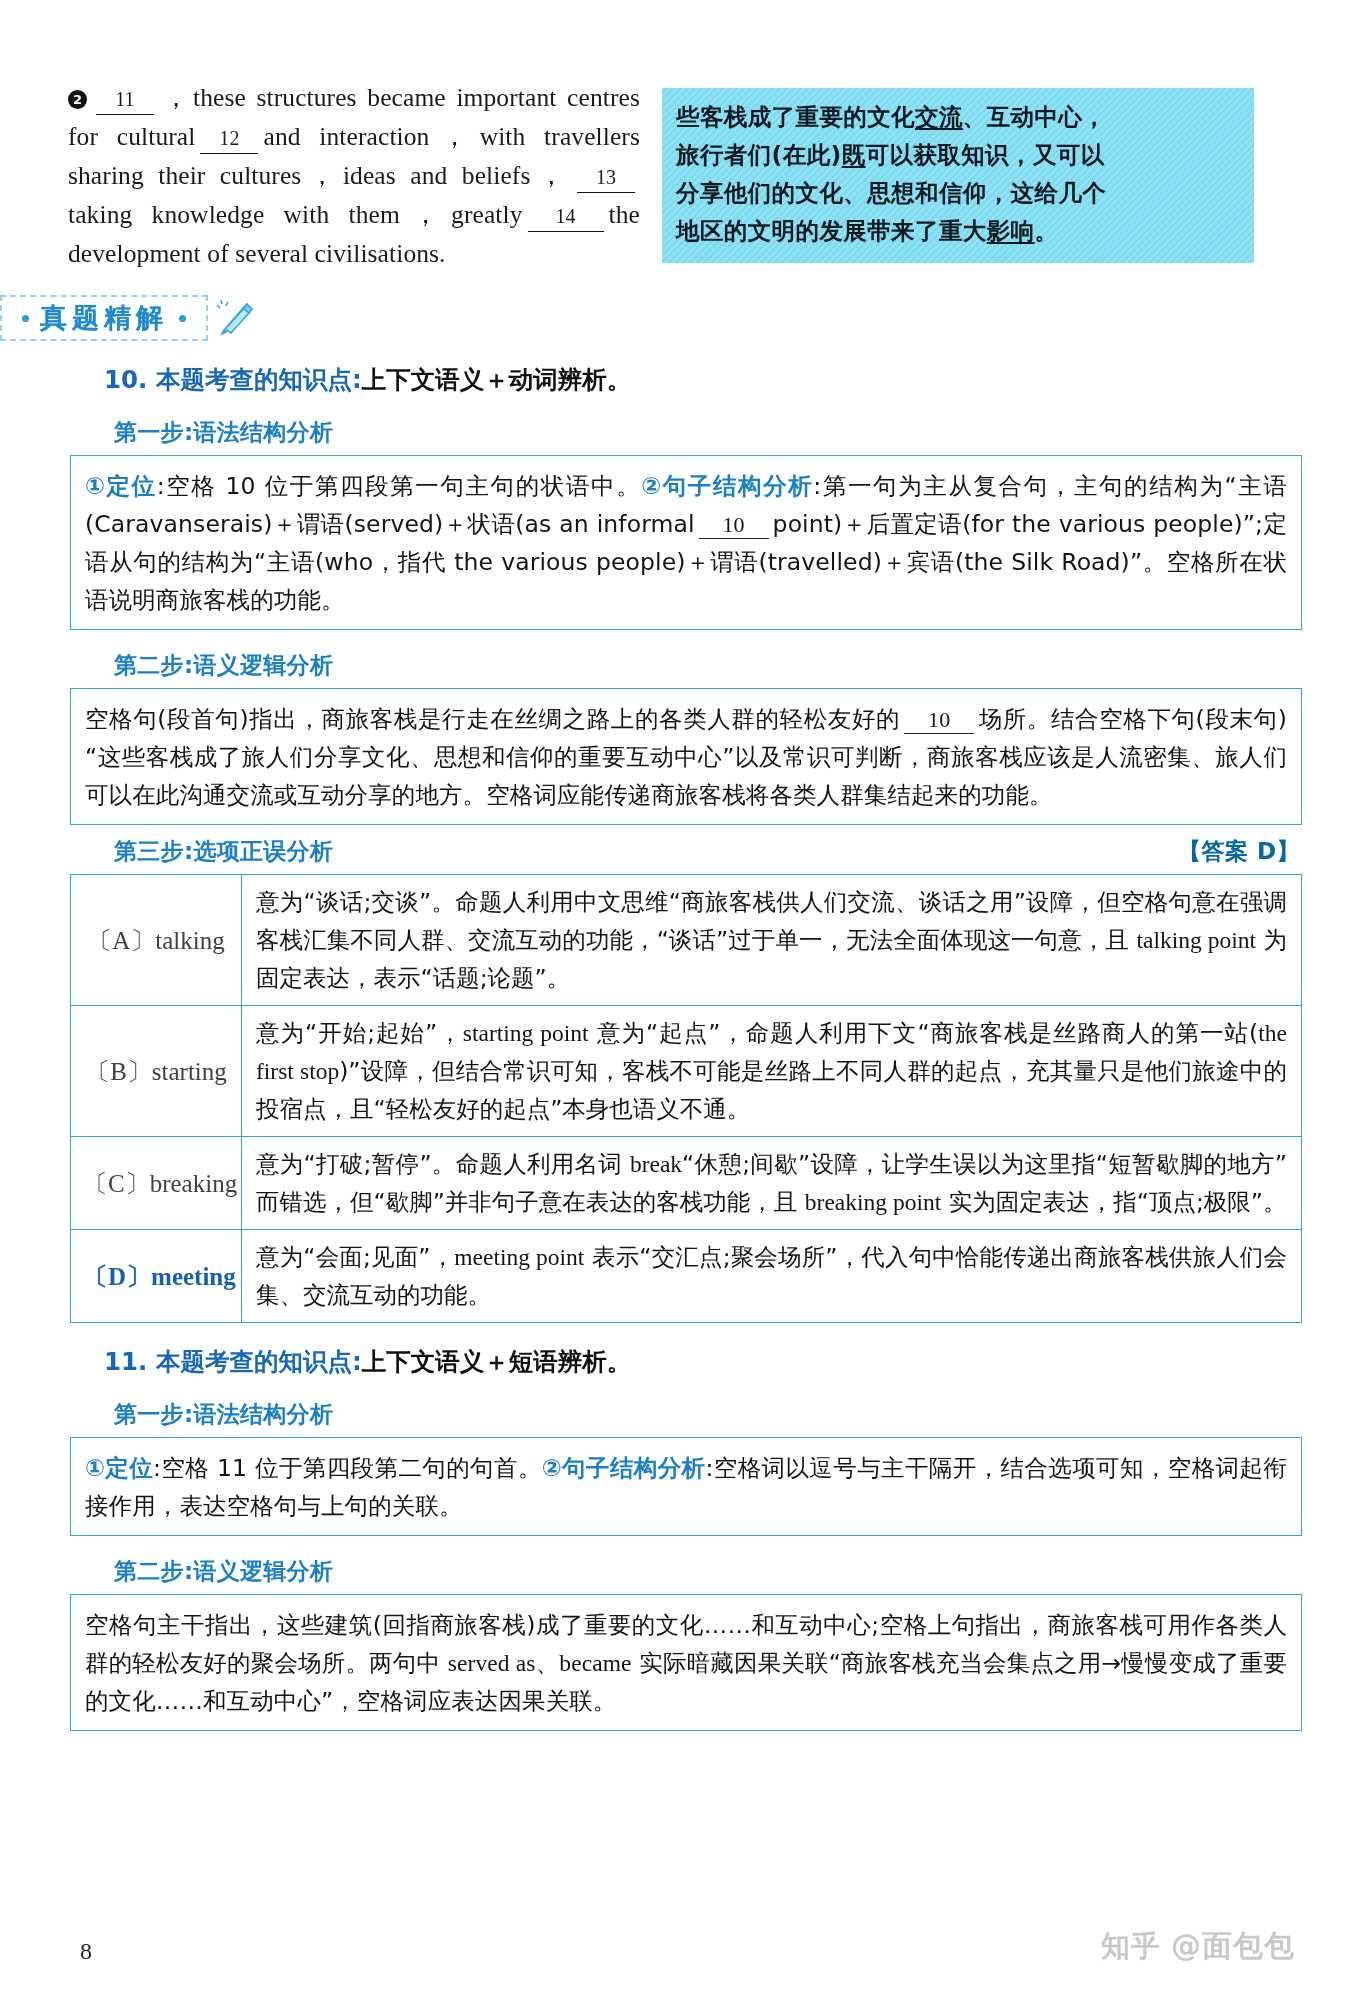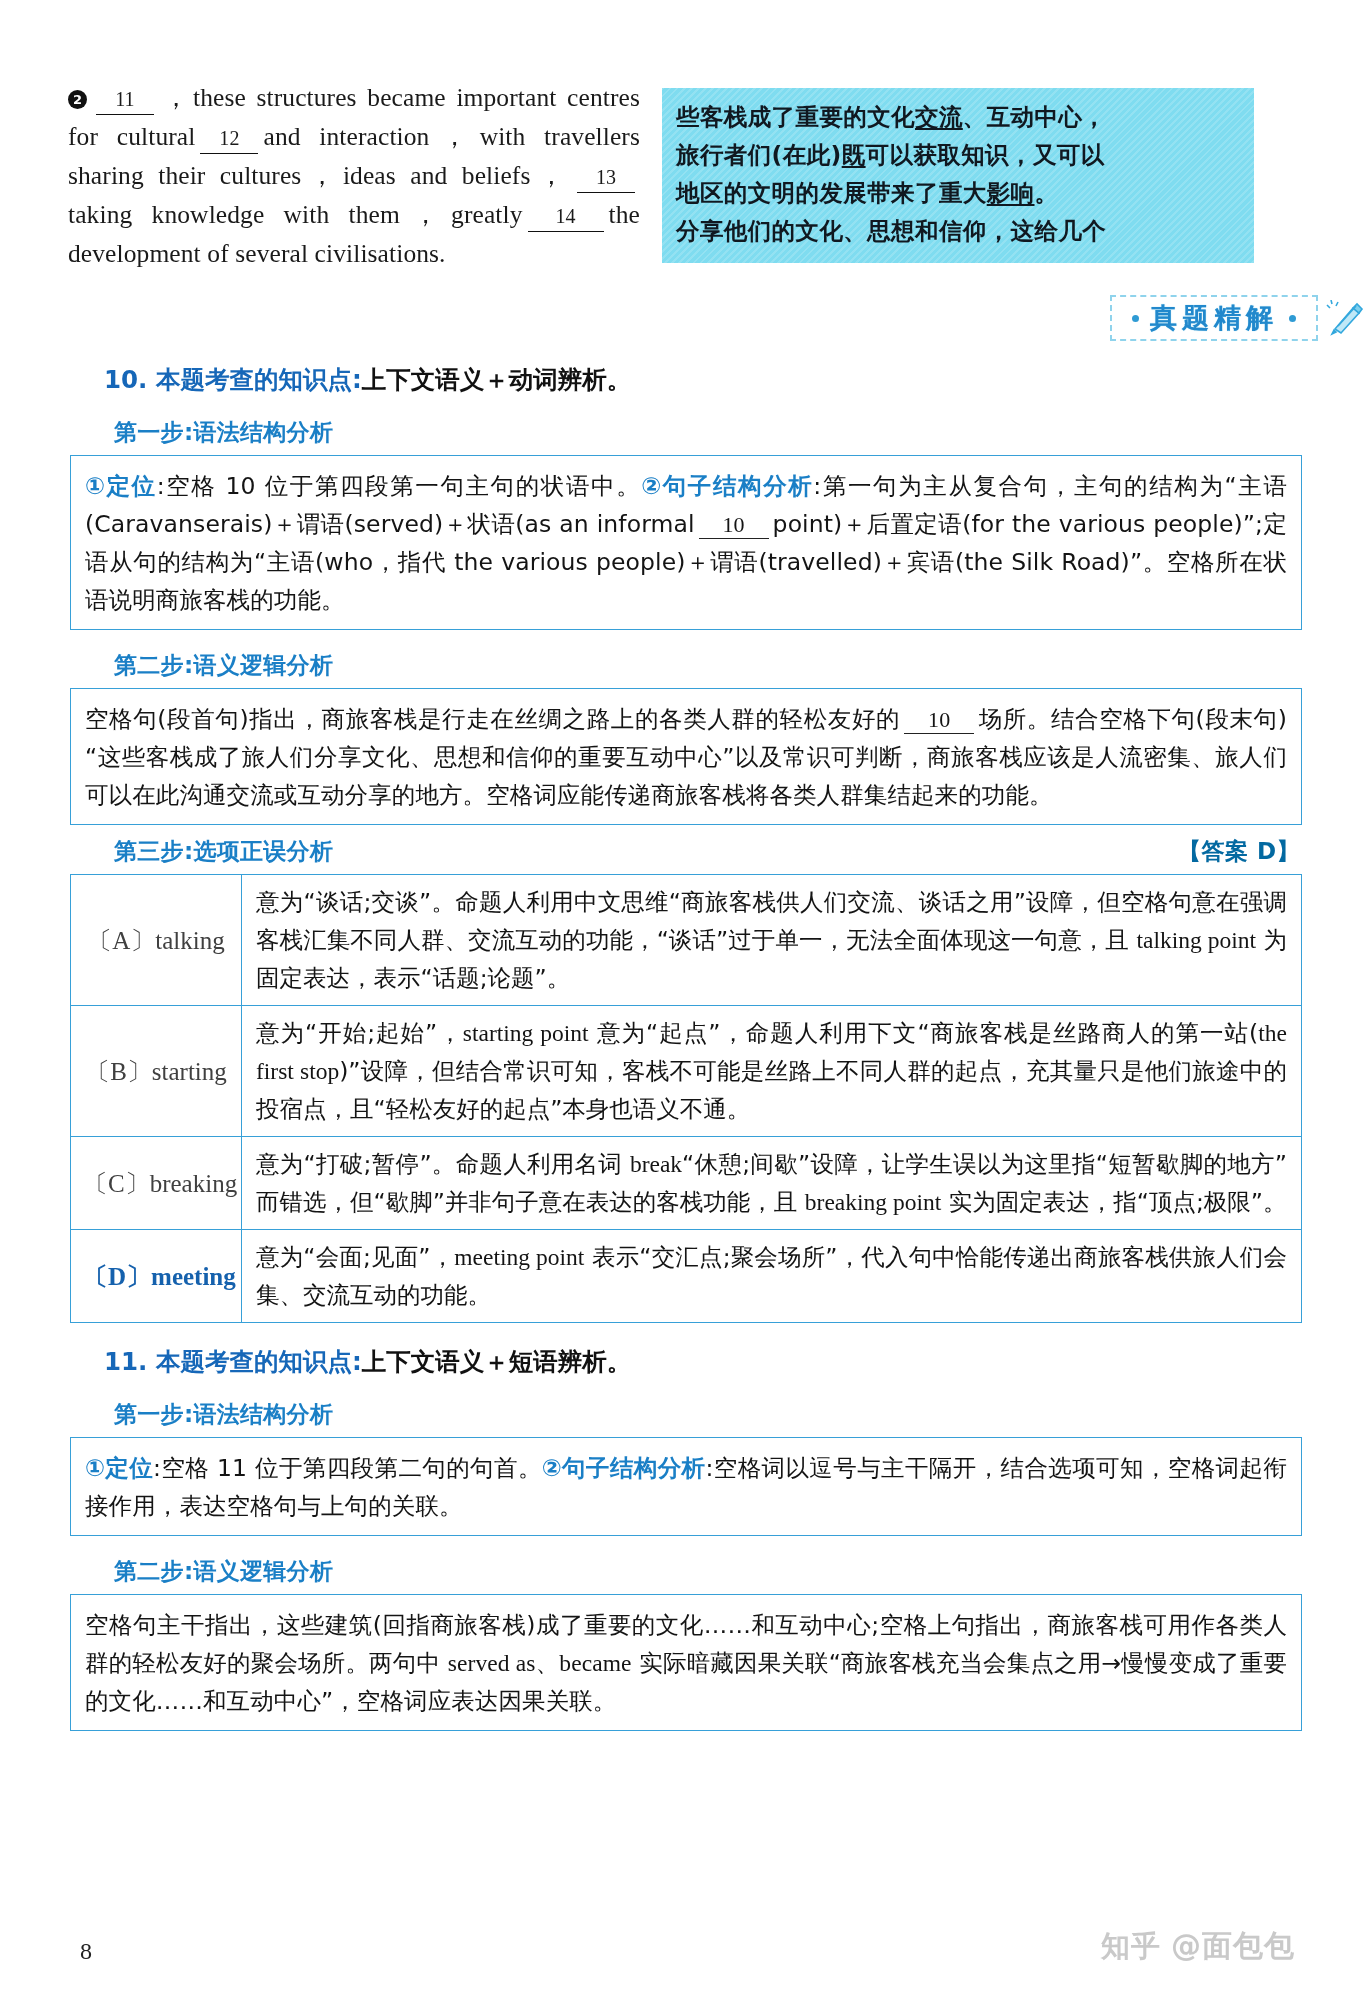--- a/index.html
+++ b/index.html
@@ -87,21 +87,21 @@
     line-height: 38px;
     color: #101820;
     letter-spacing: 0.4px;
     font-weight: 600;
   }
   .cn-box .u { text-decoration: underline; font-weight: 800; text-underline-offset: 3px; }
 
   
   .banner-wrap {
     display: flex;
-    justify-content: flex-end;
+    justify-content: flex-start;
     align-items: center;
     margin-top: 22px;
     gap: 8px;
   }
   .banner {
     border: 2px dashed #8fd3ec;
     padding: 3px 20px;
     display: inline-flex;
     align-items: center;
     gap: 11px;
@@ -271,22 +271,22 @@
 
     <div class="passage-col">
       <p class="passage-p">
         <span class="bullet-num">2</span><span class="blank">11</span><span>，these structures became important centres for cultural</span><span class="blank">12</span><span>and interaction，with travellers sharing their cultures，ideas and beliefs，</span><span class="blank">13</span><span>taking knowledge with them，greatly</span><span class="blank wide">14</span><span>the development of several civilisations.</span>
       </p>
     </div>
 
     <div class="cn-box">
       <p>些客栈成了重要的文化<span class="u">交流</span>、互动中心，</p>
       <p>旅行者们(在此)<span class="u">既</span>可以获取知识，又可以</p>
+      <p>分享他们的文化、思想和信仰，这给几个</p>
       <p>地区的文明的发展带来了重大<span class="u">影响</span>。</p>
-      <p>分享他们的文化、思想和信仰，这给几个</p>
     </div>
   </div>
 
   <div class="banner-wrap">
     <div class="banner">
       <span class="dot"></span>
       <span class="txt">真题精解</span>
       <span class="dot"></span>
     </div>
     <svg class="pen-icon" viewBox="0 0 40 36">

